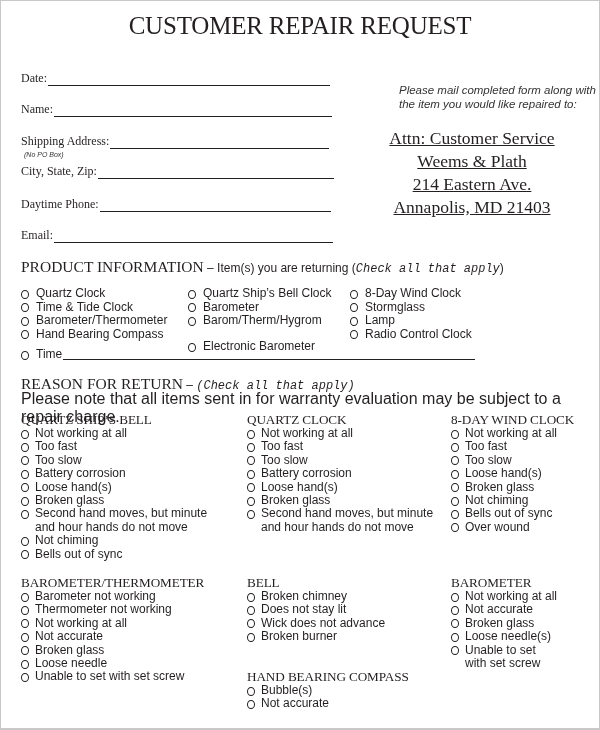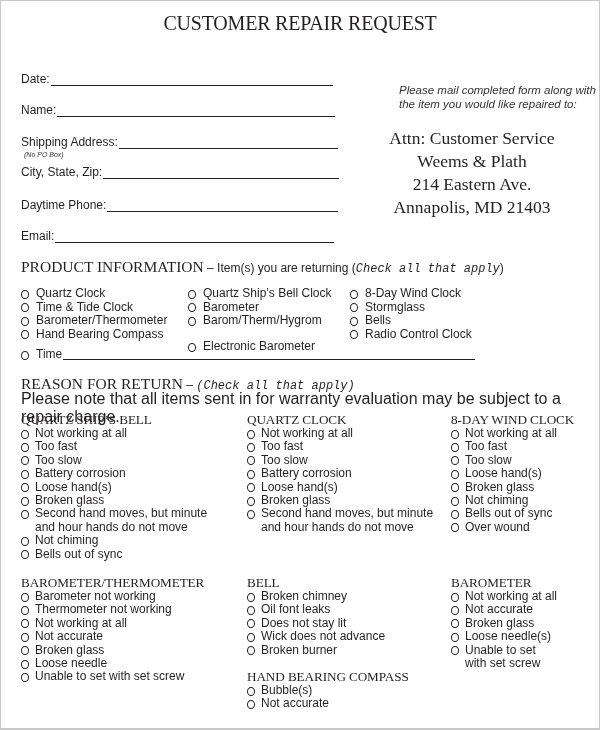--- a/index.html
+++ b/index.html
@@ -1,27 +1,27 @@
 <!DOCTYPE html>
 <html><head>
 <meta charset="utf-8">
 <style>
   * { margin: 0; padding: 0; box-sizing: border-box; }
   html, body { width: 600px; height: 730px; background: #fff; overflow: hidden; }
   body { font-family: "Liberation Sans", sans-serif; color: #231f20; position: relative; }
   .page { position: absolute; left: 0; top: 0; width: 600px; height: 730px; border: 1px solid #c8c8c8; border-bottom-width: 2px; }
-  .title { position: absolute; left: 0; top: 12px; width: 600px; text-align: center; font-family: "Liberation Serif", serif; font-size: 20px; letter-spacing: -0.2px; color: #231f20; }
+  .title { position: absolute; left: 0; top: 12px; width: 600px; text-align: center; font-family: "Liberation Serif", serif; font-size: 25px; letter-spacing: -0.2px; color: #231f20; }
 
   .field { position: absolute; left: 21px; font-size: 12px; display: flex; align-items: flex-end; height: 16px; }
-  .field .label { white-space: nowrap; }
+  .field .label { white-space: nowrap; font-family: Liberation Serif, serif; }
   .field .line { border-bottom: 1px solid #231f20; height: 13px; margin-left: 1px; }
   .nopobox { position: absolute; left: 24px; top: 151px; font-size: 7px; font-style: italic; color: #333; }
 
   .mail-note { position: absolute; left: 384px; top: 83px; font-size: 11.5px; font-style: italic; line-height: 14px; color: #333; margin-left: 15px; }
-  .address { position: absolute; left: 380px; top: 127px; width: 184px; text-align: center; font-family: "Liberation Serif", serif; font-size: 17.5px; line-height: 23px; color: #231f20; }
+  .address { position: absolute; left: 380px; top: 127px; width: 184px; text-align: center; font-family: "Liberation Serif", serif; font-size: 17.5px; line-height: 23px; color: #231f20; text-decoration: underline; }
 
   .section-head { position: absolute; left: 21px; font-size: 12px; white-space: nowrap; }
   .section-head .big { font-family: "Liberation Serif", serif; font-size: 15.5px; }
   .section-head .it { font-style: italic; font-family: Liberation Mono, monospace; }
   .note { position: absolute; left: 21px; top: 390px; font-size: 16px; }
 
   .opt { position: absolute; font-size: 12px; line-height: 13.5px; white-space: nowrap; display: flex; }
   .radio { display: inline-block; width: 8px; height: 9px; border: 1.2px solid #231f20; border-radius: 50%; margin-right: 7px; margin-top: 2.5px; flex-shrink: 0; }
   .other-line { border-bottom: 1px solid #231f20; width: 412px; height: 12px; margin-left: 1px; }
 
@@ -116,21 +116,21 @@
     <div class="opt" style="left: 350px; top: 287px;">
       <span class="radio"></span>
       <span>8-Day Wind Clock</span>
     </div>
     <div class="opt" style="left: 350px; top: 300.5px;">
       <span class="radio"></span>
       <span>Stormglass</span>
     </div>
     <div class="opt" style="left: 350px; top: 314px;">
       <span class="radio"></span>
-      <span>Bells</span>
+      <span>Lamp</span>
     </div>
     <div class="opt" style="left: 350px; top: 327.5px;">
       <span class="radio"></span>
       <span>Radio Control Clock</span>
     </div>
   </div>
 
 <div class="opt" style="left:21px;top:348px">
   <span class="radio"></span>
   <span>Time</span>
@@ -291,24 +291,20 @@
     </div>
     <div class="group" style="left: 247px; top: 576px;">
       <h3>BELL</h3>
       <ul>
         <li>
           <span class="radio"></span>
           <span class="txt">Broken chimney</span>
         </li>
         <li>
           <span class="radio"></span>
-          <span class="txt">Oil font leaks</span>
-        </li>
-        <li>
-          <span class="radio"></span>
           <span class="txt">Does not stay lit</span>
         </li>
         <li>
           <span class="radio"></span>
           <span class="txt">Wick does not advance</span>
         </li>
         <li>
           <span class="radio"></span>
           <span class="txt">Broken burner</span>
         </li>

